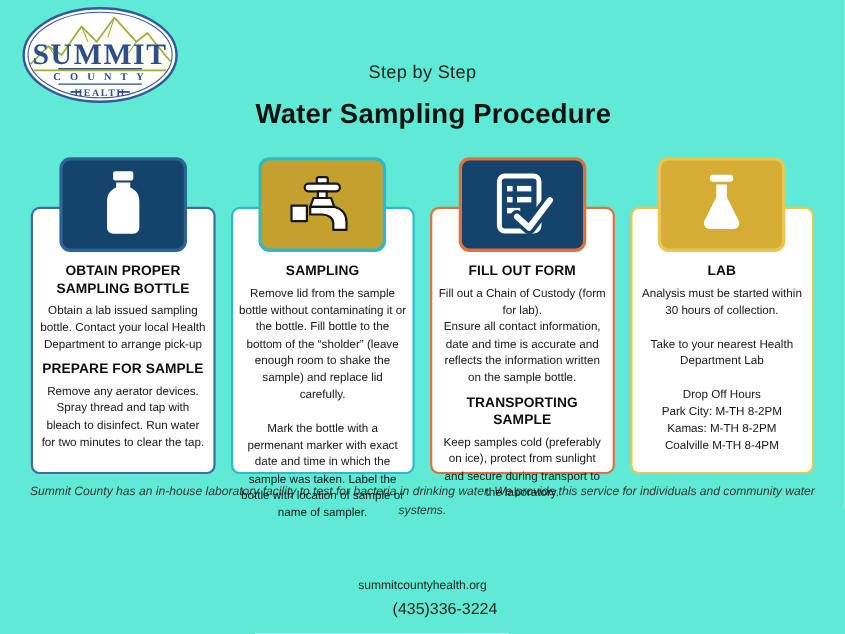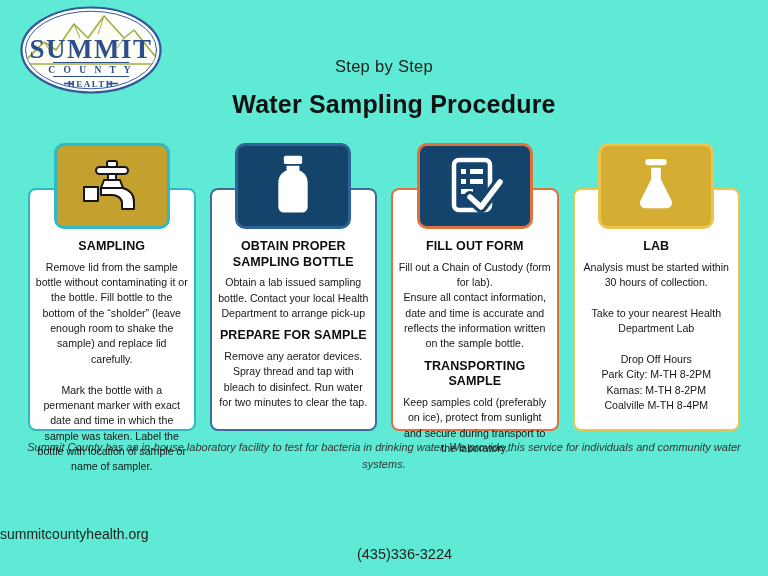--- a/index.html
+++ b/index.html
@@ -59,21 +59,21 @@
     position: absolute; top: 439px; left: 5px; right: 5px;
     text-align: center; font-style: italic; font-size: 11px;
     line-height: 1.5; color: #333333;
   }
   .pricing {
     position: absolute; top: 500px; left: 0; right: 0;
     text-align: center; font-style: italic; font-size: 13.5px; color: #2e2e2e;
   }
   .website {
     position: absolute; top: 526px; left: 0; right: 0;
-    font-size: 14px; color: #222222;
+    text-align: center; font-size: 11px; color: #222222;
   }
   .phone {
     position: absolute; top: 546px; left: 0; right: 0;
     text-align: center; font-size: 14.5px; color: #222222; padding-left: 41px;
   }
 </style>
 </head>
 <body>
 
 <div class="page">
@@ -96,52 +96,52 @@
     <text x="71" y="81" text-anchor="middle" font-family="Liberation Serif, serif" font-weight="bold" font-size="9" letter-spacing="1.5" fill="#2C4F8C">HEALTH</text>
     <line x1="88" y1="77.5" x2="98" y2="77.5" stroke="#2C4F8C" stroke-width="1.6"></line>
   </svg>
 
   <div class="eyebrow">Step by Step</div>
   <h1 class="title">Water Sampling Procedure</h1>
 
   <div class="cards">
 
     <div class="card">
+      <div class="icon-tile" style="background: rgb(20, 67, 107); border-color: rgb(45, 100, 149);">
+        <svg width="44" height="66" viewBox="0 0 48 70">
+          <rect x="14" y="2" width="20" height="9" rx="2" fill="#ffffff"></rect>
+          <path d="M17 13 h14 v5 c7 3 9 8 9 14 v26 a6 6 0 0 1 -6 6 h-20 a6 6 0 0 1 -6 -6 v-26 c0 -6 2 -11 9 -14 z" fill="#ffffff"></path>
+        </svg>
+      </div>
+      <div class="card-box" style="border-color: rgb(59, 110, 155);">
+        <h3>OBTAIN PROPER SAMPLING BOTTLE</h3>
+        <p>Obtain a lab issued sampling bottle. Contact your local Health Department to arrange pick-up</p>
+        <h3>PREPARE FOR SAMPLE</h3>
+        <p>Remove any aerator devices. Spray thread and tap with bleach to disinfect. Run water for two minutes to clear the tap.</p>
+      </div>
+    </div>
+
+    <div class="card">
       <div class="icon-tile" style="background: rgb(196, 160, 47); border-color: rgb(47, 185, 199);">
         <svg width="64" height="54" viewBox="0 0 64 54">
           <g fill="#ffffff" stroke="#161616" stroke-width="2" stroke-linejoin="round">
             <rect x="27" y="2" width="10" height="6" rx="2"></rect>
             <rect x="16" y="8" width="32" height="7" rx="3.5"></rect>
             <rect x="28" y="15" width="8" height="6"></rect>
             <path d="M24 21 h16 l3 8 h-22 z"></path>
             <path d="M21 29 h22 c7 2 11 7 11 14 v7 h-12 v-6 c0 -5 -5 -8 -10 -8 h-11 z"></path>
             <rect x="4" y="28" width="14" height="14"></rect>
           </g>
         </svg>
       </div>
       <div class="card-box" style="border-color: rgb(47, 185, 199);">
         <h3>SAMPLING</h3>
         <p>Remove lid from the sample bottle without contaminating it or the bottle. Fill bottle to the bottom of the “sholder” (leave enough room to shake the sample) and replace lid carefully.
 
 Mark the bottle with a permenant marker with exact date and time in which the sample was taken. Label the bottle with location of sample or name of sampler.</p>
-      </div>
-    </div>
-
-    <div class="card">
-      <div class="icon-tile" style="background: rgb(20, 67, 107); border-color: rgb(45, 100, 149);">
-        <svg width="44" height="66" viewBox="0 0 48 70">
-          <rect x="14" y="2" width="20" height="9" rx="2" fill="#ffffff"></rect>
-          <path d="M17 13 h14 v5 c7 3 9 8 9 14 v26 a6 6 0 0 1 -6 6 h-20 a6 6 0 0 1 -6 -6 v-26 c0 -6 2 -11 9 -14 z" fill="#ffffff"></path>
-        </svg>
-      </div>
-      <div class="card-box" style="border-color: rgb(59, 110, 155);">
-        <h3>OBTAIN PROPER SAMPLING BOTTLE</h3>
-        <p>Obtain a lab issued sampling bottle. Contact your local Health Department to arrange pick-up</p>
-        <h3>PREPARE FOR SAMPLE</h3>
-        <p>Remove any aerator devices. Spray thread and tap with bleach to disinfect. Run water for two minutes to clear the tap.</p>
       </div>
     </div>
 
     <div class="card">
       <div class="icon-tile" style="background: rgb(20, 67, 107); border-color: rgb(223, 113, 64); --halo: #14436B;">
         <svg width="62" height="62" viewBox="0 0 62 62">
           <rect x="10" y="5" width="36" height="50" rx="5" fill="none" stroke="#ffffff" stroke-width="4.5"></rect>
           <g fill="#ffffff">
             <rect x="17" y="14" width="5" height="5"></rect>
             <rect x="26" y="14" width="13" height="5"></rect>

